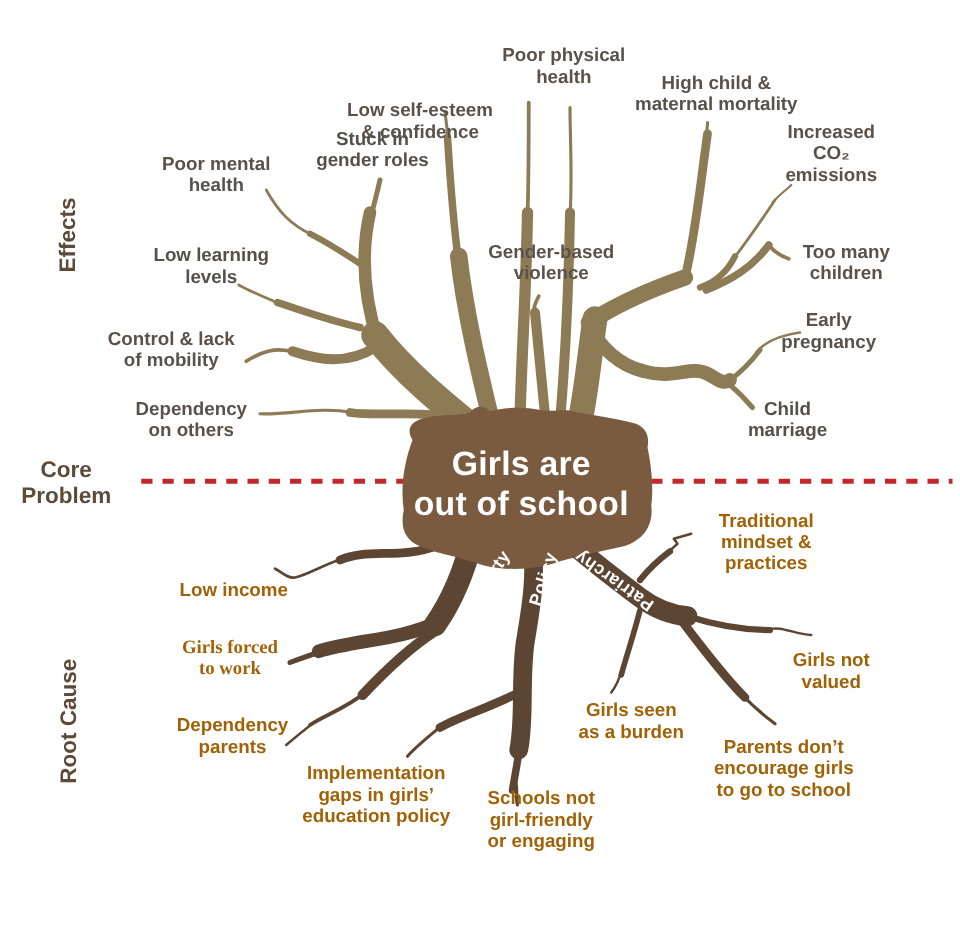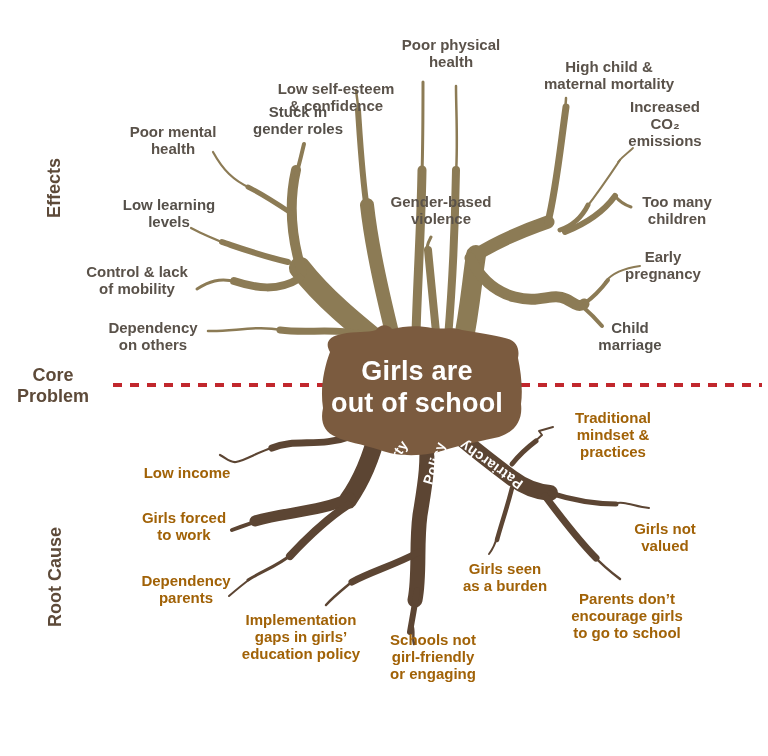--- a/index.html
+++ b/index.html
@@ -134,21 +134,21 @@
 Problem</div>
   <div class="label section rot90" style="left:55px; top:577px;">Root Cause</div>
 
   <div class="label trunk-label" style="left:417px; top:388px;">Girls are
 out of school</div>
 
   <div class="label effect" style="left:336px; top:66px;margin-top:32px;">Low self-esteem
 &amp; confidence</div>
   <div class="label effect" style="left:451px; top:54px;">Poor physical
 health</div>
-  <div class="label effect" style="left:573px; top:76px;margin-left:36px;">High child &amp;
+  <div class="label effect" style="left:573px; top:76px;">High child &amp;
 maternal mortality</div>
   <div class="label effect" style="left:665px; top:124px;">Increased CO₂
 emissions</div>
   <div class="label effect strong" style="left:298px; top:121px;">Stuck in
 gender roles</div>
   <div class="label effect" style="left:173px; top:141px;">Poor mental
 health</div>
   <div class="label effect" style="left:441px; top:211px;">Gender-based
 violence</div>
   <div class="label effect" style="left:677px; top:211px;">Too many
@@ -158,21 +158,21 @@
   <div class="label effect" style="left:663px; top:266px;">Early
 pregnancy</div>
   <div class="label effect" style="left:137px; top:281px;">Control &amp; lack
 of mobility</div>
   <div class="label effect" style="left:153px; top:337px;">Dependency
 on others</div>
   <div class="label effect strong" style="left:630px; top:337px;">Child
 marriage</div>
 
   <div class="label cause" style="left:187px; top:473px;">Low income</div>
-  <div class="label cause" style="left:184px; top:527px;">Girls forced
+  <div class="label cause" style="left:184px; top:527px;font-family:Liberation Serif, serif;">Girls forced
 to work</div>
   <div class="label cause" style="left:186px; top:590px;">Dependency
 parents</div>
   <div class="label cause" style="left:301px; top:637px;">Implementation
 gaps in girls’
 education policy</div>
   <div class="label cause" style="left:433px; top:657px;">Schools not
 girl-friendly
 or engaging</div>
   <div class="label cause" style="left:505px; top:578px;">Girls seen

